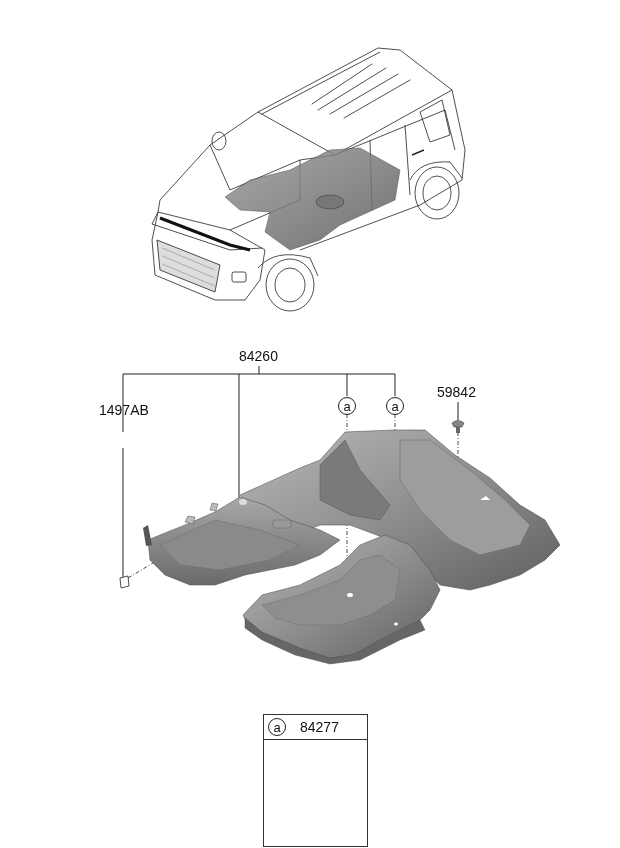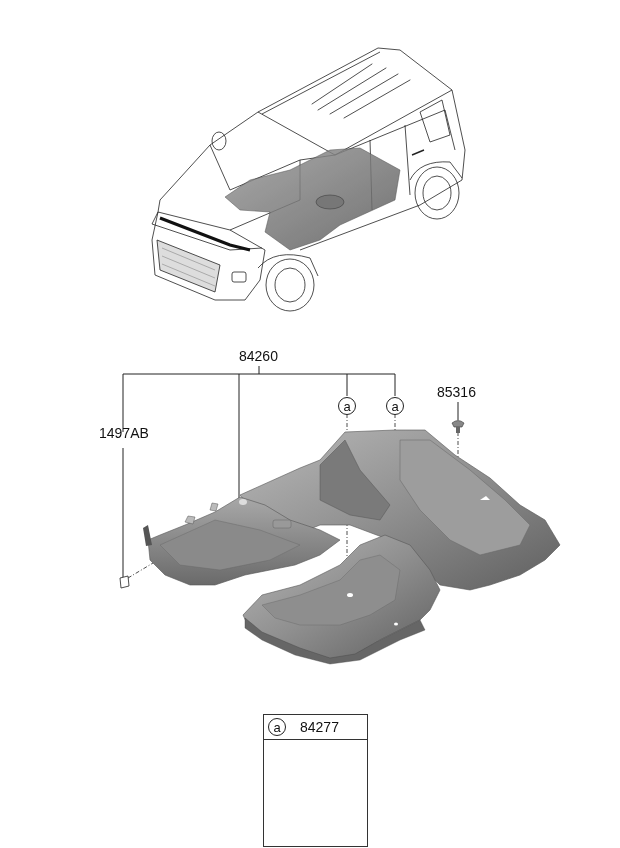--- a/index.html
+++ b/index.html
@@ -134,23 +134,23 @@
     <path d="M292 790 L322 777 L340 785 L312 799 Z" fill="#8d8d8d" stroke="#555" stroke-width="0.6"></path>
     <path d="M292 790 L312 799 L312 803 L292 794 Z" fill="#6b6b6b"></path>
     <path d="M312 799 L340 785 L340 789 L312 803 Z" fill="#777"></path>
     <path d="M297 795 L311 801 L311 806 L297 800 Z" fill="#555"></path>
     <path d="M311 779 L313 768 L320 766 L322 777 L317 780 Z" fill="#a5a5a5" stroke="#555" stroke-width="0.5"></path>
   </g>
 </svg>
 
 <span class="label" style="left:239px; top:348px;text-align:center;">84260</span>
 
-<span class="label" style="left:99px; top:425px;">1497AB</span>
+<span class="label" style="left:99px; top:402px;">1497AB</span>
 
-<span class="label" style="left:437px; top:384px;">85316</span>
+<span class="label" style="left:437px; top:384px;">59842</span>
 
 <span class="callout" style="left:338px; top:397px;">a</span>
 <span class="callout" style="left:386px; top:397px;">a</span>
 
 <div class="legend-box">
   <div class="legend-head">
     <span class="callout">a</span>
     <span class="num">84277</span>
   </div>
 </div>

